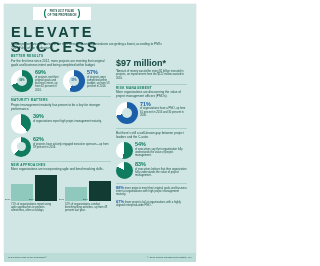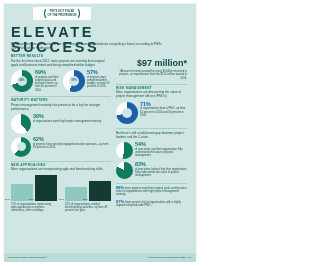--- a/index.html
+++ b/index.html
@@ -130,21 +130,21 @@
             </div>
           </div>
           <div class="bartxt">52% of organizations conduct benchmarking activities, up from 49 percent last year.</div>
         </div>
       </div>
     </div>
   </div>
 
   <div class="colR">
 
-    <div style="margin-top:4px;text-align:right;">
+    <div style="margin-top:4px;">
       <div class="pct big" style="color:#14463f;">$97 million*</div>
       <div class="cap" style="margin-top:1.5px;">*Amount of money wasted for every $1 billion invested in projects, an improvement from the $122 million wasted in 2016.</div>
     </div>
 
     <div class="divider"></div>
 
     <div>
       <div class="sec-h">RISK MANAGEMENT</div>
       <div class="sec-sub">More organizations are discovering the value of project management officers (PMOs).</div>
       <div class="cell" style="margin-top:3px;">

